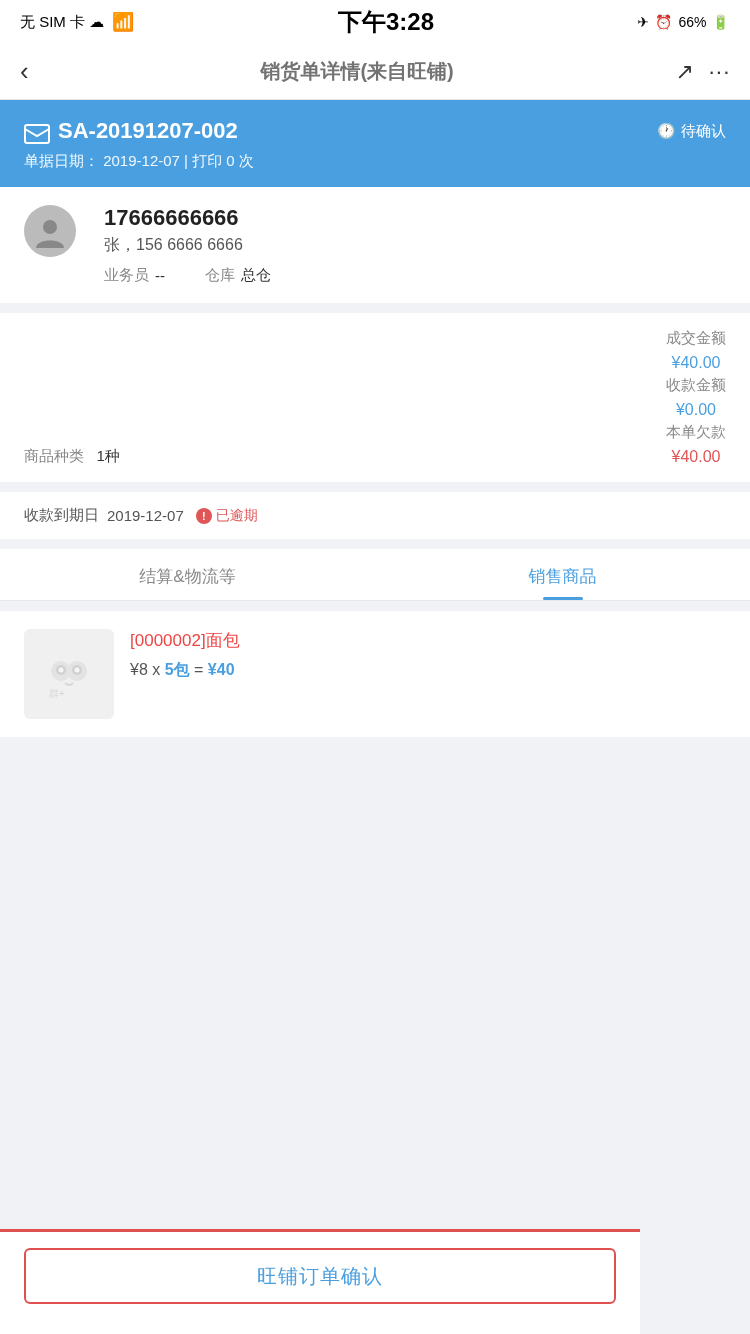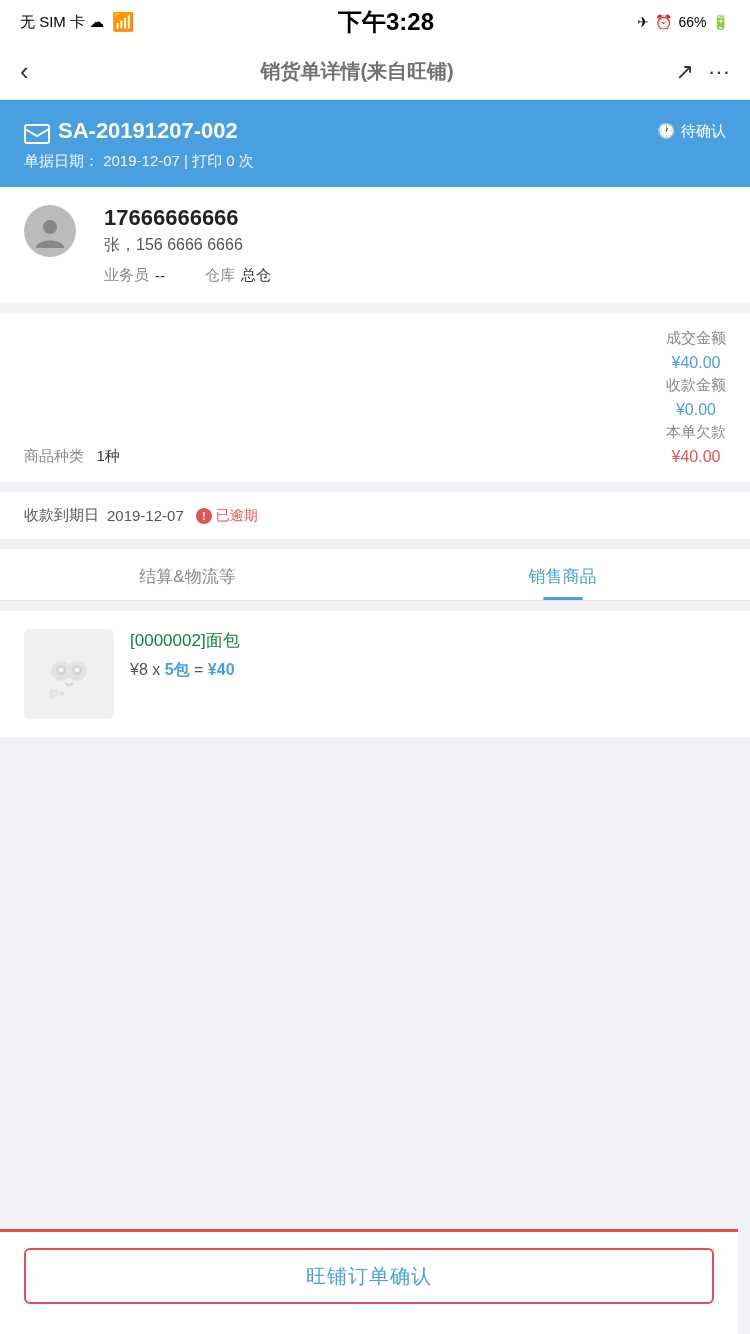--- a/index.html
+++ b/index.html
@@ -265,21 +265,21 @@
       display: flex;
       align-items: center;
       justify-content: center;
       flex-shrink: 0;
       overflow: hidden;
     }
     .product-thumb svg { opacity: 0.35; }
     .product-info { flex: 1; }
     .product-name {
       font-size: 17px;
-      color: #15803d;
+      color: #ef4444;
       font-weight: 500;
       margin-bottom: 8px;
     }
     .product-price {
       font-size: 16px;
       color: #555;
     }
     .product-price .qty { color: #4a9fe0; font-weight: 600; }
     .product-price .total { color: #4a9fe0; font-weight: 700; }
 
@@ -287,21 +287,21 @@
     .bottom-area {
       background: #f0f2f5;
       min-height: 200px;
     }
 
     
     .confirm-btn-wrap {
       position: fixed;
       bottom: 0;
       left: 0;
-      width: 738px;
+      width: 640px;
       background: #fff;
       padding: 16px 24px 30px;
       border-top: 3px solid #e05050;
     }
     .confirm-btn {
       width: 100%;
       height: 56px;
       border: 2px solid #e05050;
       background: #fff;
       color: #4a9fe0;

